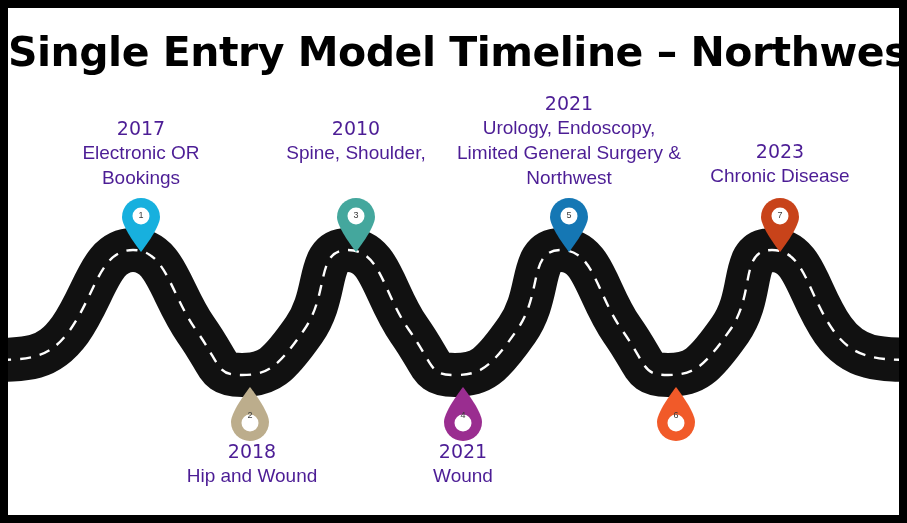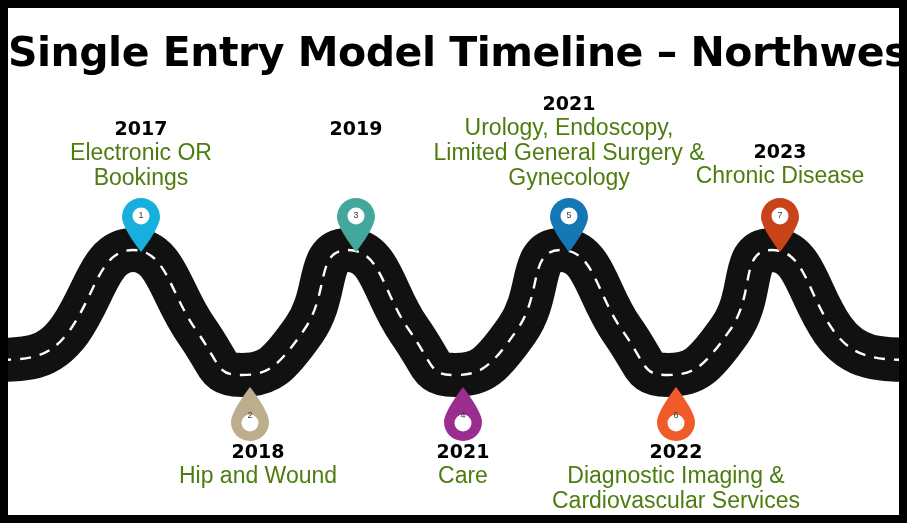--- a/index.html
+++ b/index.html
@@ -44,31 +44,31 @@
   }
   .milestone {
     position: absolute;
     width: 300px;
     margin-left: -150px;
     text-align: center;
     color: #1b1b1b;
   }
   .milestone .year {
     font-family: "DejaVu Sans", "Liberation Sans", sans-serif;
-    font-weight: bold;
+    font-weight: normal;
     font-size: 19px;
     line-height: 24px;
-    color: #000000;
+    color: #4c1d95;
   }
   .milestone .desc {
     font-family: "Liberation Sans", sans-serif;
     font-weight: normal;
-    font-size: 23px;
+    font-size: 19px;
     line-height: 25px;
-    color: #4d7c0f;
+    color: #4c1d95;
   }
   .pin {
     position: absolute;
     width: 44px;
     height: 56px;
     margin-left: -22px;
   }
   .pin svg { display: block; width: 44px; height: 56px; }
   .pin .num {
     position: absolute;
@@ -135,35 +135,36 @@
   </div>
   <div class="pin down" style="left:133px; top:189px;">
     <svg viewBox="0 0 44 56">
       <path d="M22 55 C22 55, 3 31, 3 20 A19 19 0 1 1 41 20 C41 31, 22 55, 22 55 Z" fill="#17B0DE"></path>
       <circle cx="22" cy="19" r="8.5" fill="#ffffff"></circle>
     </svg>
     <div class="num">1</div>
   </div>
 
   <div class="milestone" style="left:348px; top:108px;">
-    <div class="year">2019</div>
+    <div class="year">2010</div>
+    <div class="desc">Spine, Shoulder,</div>
   </div>
   <div class="pin down" style="left:348px; top:189px;">
     <svg viewBox="0 0 44 56">
       <path d="M22 55 C22 55, 3 31, 3 20 A19 19 0 1 1 41 20 C41 31, 22 55, 22 55 Z" fill="#44A79D"></path>
       <circle cx="22" cy="19" r="8.5" fill="#ffffff"></circle>
     </svg>
     <div class="num">3</div>
   </div>
 
   <div class="milestone" style="left:561px; top:83px;">
     <div class="year">2021</div>
     <div class="desc">Urology, Endoscopy,</div>
     <div class="desc">Limited General Surgery &amp;</div>
-    <div class="desc">Gynecology</div>
+    <div class="desc">Northwest</div>
   </div>
   <div class="pin down" style="left:561px; top:189px;">
     <svg viewBox="0 0 44 56">
       <path d="M22 55 C22 55, 3 31, 3 20 A19 19 0 1 1 41 20 C41 31, 22 55, 22 55 Z" fill="#1577B4"></path>
       <circle cx="22" cy="19" r="8.5" fill="#ffffff"></circle>
     </svg>
     <div class="num">5</div>
   </div>
 
   <div class="milestone" style="left:772px; top:131px;">
@@ -178,43 +179,38 @@
     <div class="num">7</div>
   </div>
 
   <div class="pin up" style="left:242px; top:378px;">
     <svg viewBox="0 0 44 56">
       <path d="M22 1 C22 1, 41 25, 41 36 A19 19 0 1 1 3 36 C3 25, 22 1, 22 1 Z" fill="#BCAD8C"></path>
       <circle cx="22" cy="37" r="8.5" fill="#ffffff"></circle>
     </svg>
     <div class="num">2</div>
   </div>
-  <div class="milestone" style="left:250px; top:431px;">
+  <div class="milestone" style="left:244px; top:431px;">
     <div class="year">2018</div>
     <div class="desc">Hip and Wound</div>
   </div>
 
   <div class="pin up" style="left:455px; top:378px;">
     <svg viewBox="0 0 44 56">
       <path d="M22 1 C22 1, 41 25, 41 36 A19 19 0 1 1 3 36 C3 25, 22 1, 22 1 Z" fill="#9A2D90"></path>
       <circle cx="22" cy="37" r="8.5" fill="#ffffff"></circle>
     </svg>
     <div class="num">4</div>
   </div>
   <div class="milestone" style="left:455px; top:431px;">
     <div class="year">2021</div>
-    <div class="desc">Care</div>
+    <div class="desc">Wound</div>
   </div>
 
   <div class="pin up" style="left:668px; top:378px;">
     <svg viewBox="0 0 44 56">
       <path d="M22 1 C22 1, 41 25, 41 36 A19 19 0 1 1 3 36 C3 25, 22 1, 22 1 Z" fill="#F15A29"></path>
       <circle cx="22" cy="37" r="8.5" fill="#ffffff"></circle>
     </svg>
     <div class="num">6</div>
   </div>
-  <div class="milestone" style="left:668px; top:431px;">
-    <div class="year">2022</div>
-    <div class="desc">Diagnostic Imaging &amp;</div>
-    <div class="desc">Cardiovascular Services</div>
-  </div>
 
 </div>
 
 </body></html>

